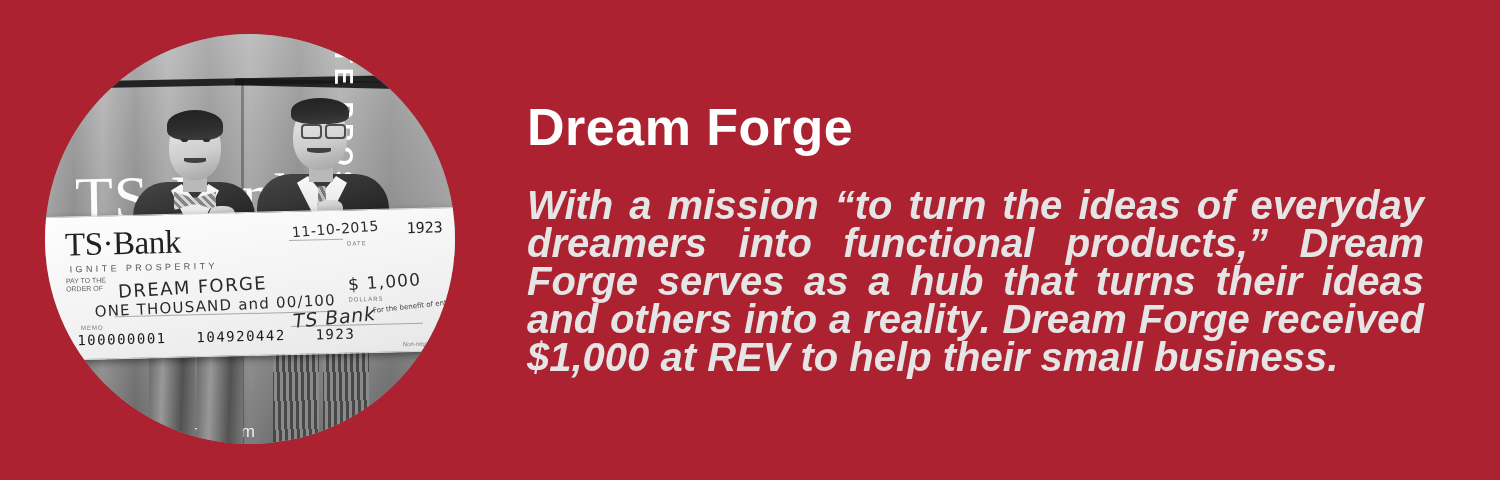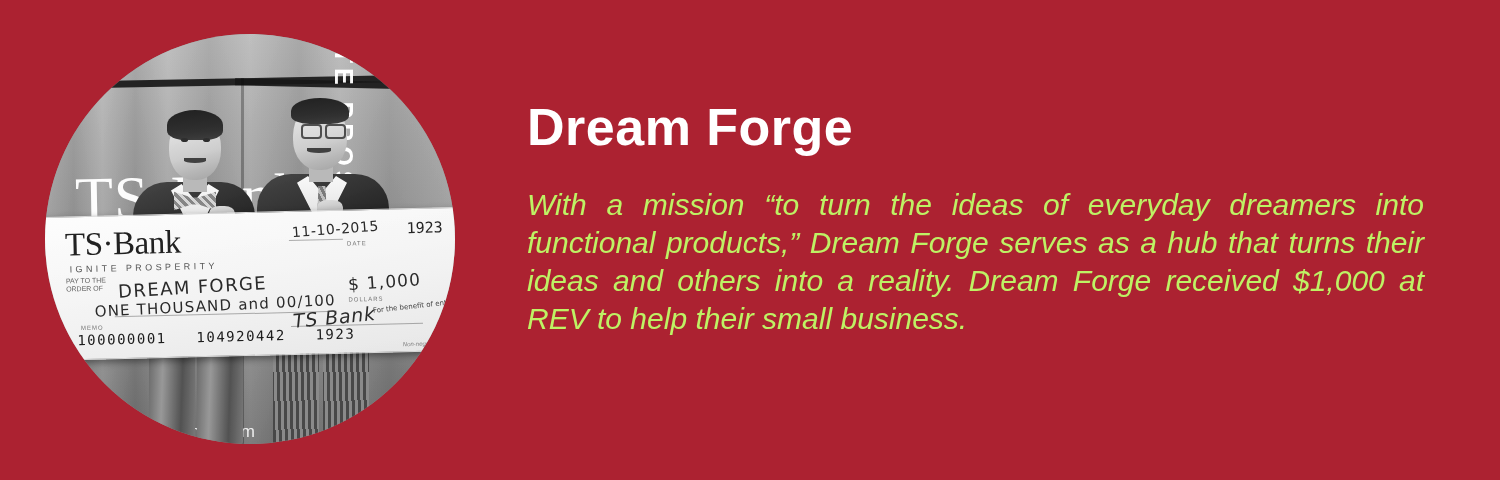--- a/index.html
+++ b/index.html
@@ -288,25 +288,25 @@
   #title {
     margin: 0;
     font-size: 52px;
     font-weight: bold;
     line-height: 62px;
     letter-spacing: .5px;
     color: #ffffff;
   }
   #body {
     margin: 28px 0 0 0;
-    font-size: 30px;
+    font-size: 40px;
     line-height: 38px;
     font-style: italic;
-    font-weight: normal;
-    color: #bef264;
+    font-weight: bold;
+    color: #e5e5e5;
     text-align: justify;
     text-justify: inter-word;
   }
 </style>
 </head>
 <body>
 
 <div id="card">
 
   <div id="photo-circle">

